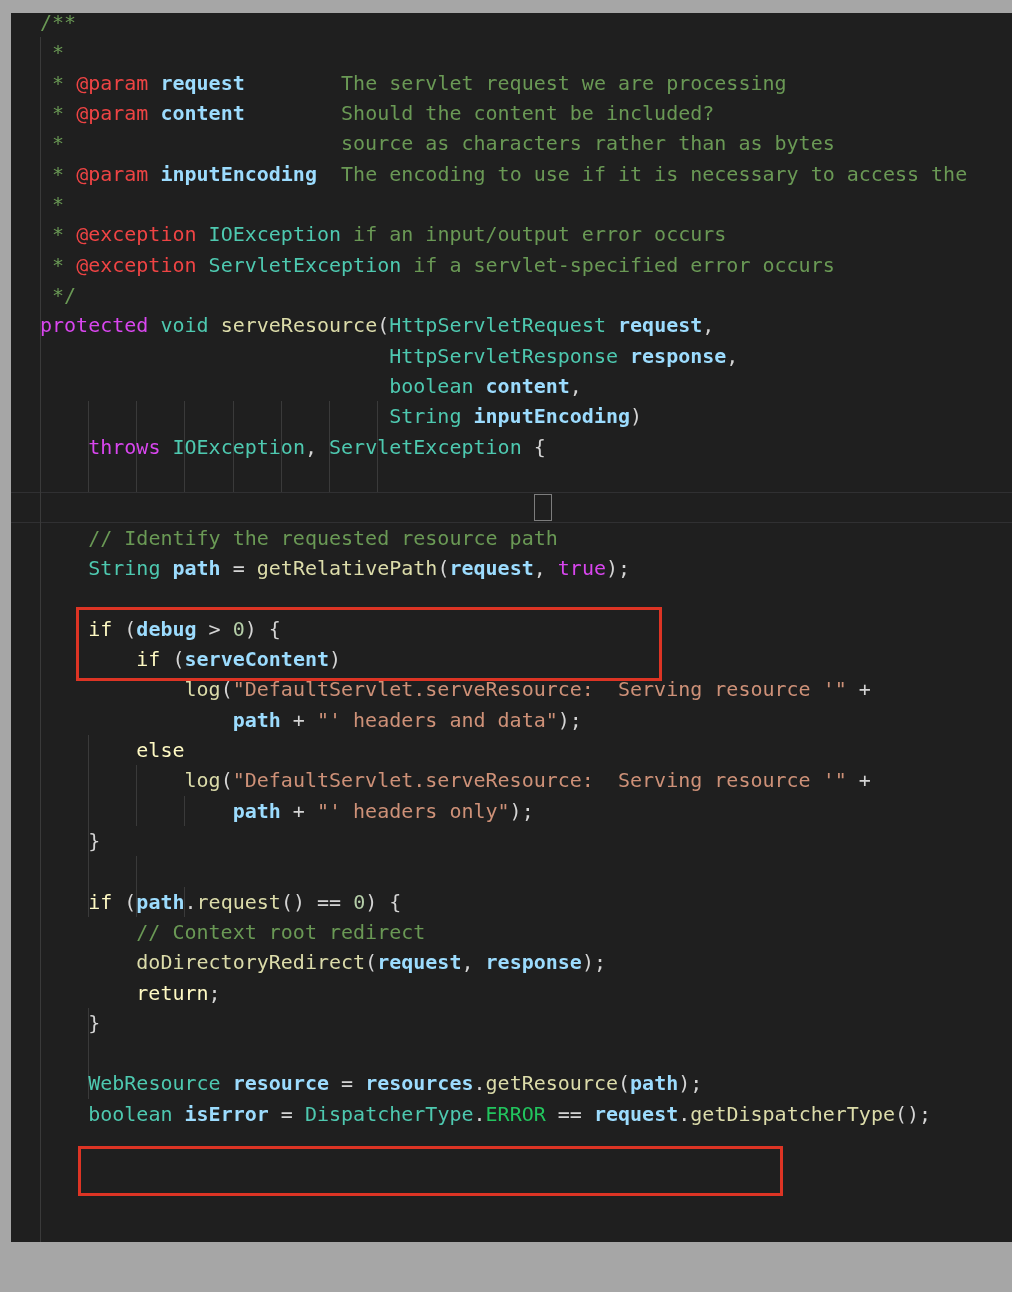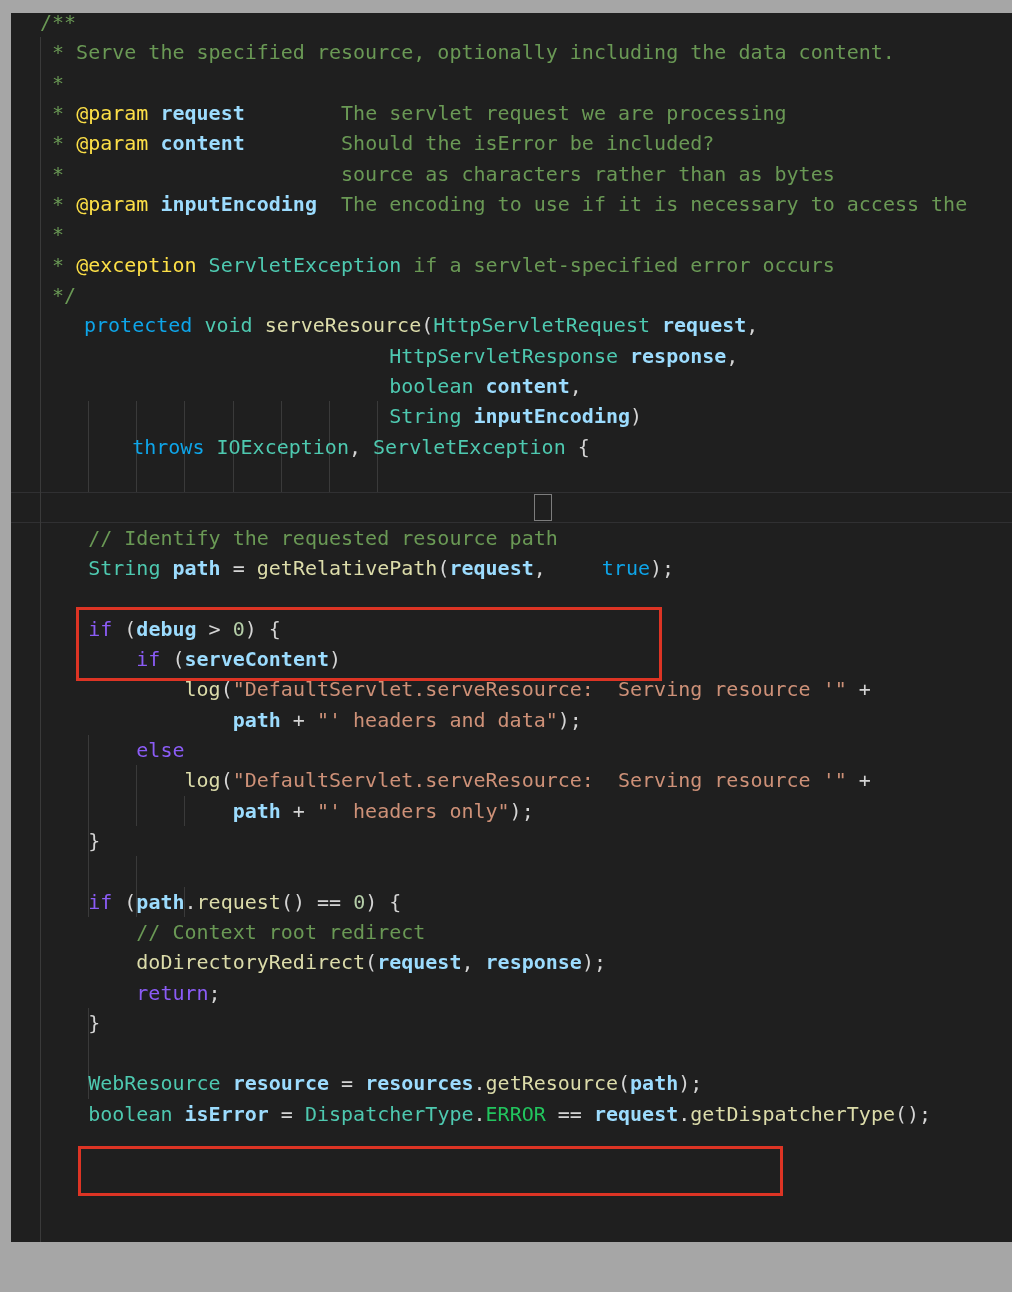--- a/index.html
+++ b/index.html
@@ -53,21 +53,21 @@
   .annotation-box{
     position:absolute;
     border-style:solid;
     border-width:3px;
     box-sizing:border-box;
     background:transparent;
     z-index:4;
   }
   .tok-pn{font-weight:bold;}
 </style>
-<style>.tok-pl{color:#d4d4d4;}.tok-cm{color:#6a9955;}.tok-tag{color:#fde047;}.tok-kw{color:#0ea5e9;margin-left:44px;}.tok-ctl{color:#8b5cf6;text-align:right;}.tok-ty{color:#4ec9b0;}.tok-fn{color:#dcdcaa;}.tok-pn{color:#9cdcfe;}.tok-cst{color:#22c55e;}.tok-str{color:#ce9178;}.tok-num{color:#b5cea8;}.tok-brk{color:#d4d4d4;}.annotation-box{border-color:#dd3424;}#editor{background:#1f1f1f;}#canvas{background:#a6a6a6;}</style></head>
+<style>.tok-pl{color:#d4d4d4;}.tok-cm{color:#6a9955;}.tok-tag{color:#ef4444;}.tok-kw{color:#d946ef;}.tok-ctl{color:#fef9c3;text-align:right;}.tok-ty{color:#4ec9b0;}.tok-fn{color:#dcdcaa;}.tok-pn{color:#9cdcfe;}.tok-cst{color:#22c55e;}.tok-str{color:#ce9178;}.tok-num{color:#b5cea8;}.tok-brk{color:#d4d4d4;}.annotation-box{border-color:#dd3424;}#editor{background:#1f1f1f;}#canvas{background:#a6a6a6;}</style></head>
 <body>
 
 <div id="canvas">
   <div id="editor">
     <div id="current-line" style="top:479.3px;"></div>
 
     <div class="indent-guide" style="left:29px;top:24px;height:1205px;"></div>
     <div class="indent-guide" style="left:77px;top:388px;height:91px;"></div>
     <div class="indent-guide" style="left:125px;top:388px;height:91px;"></div>
     <div class="indent-guide" style="left:173px;top:388px;height:91px;"></div>
@@ -77,27 +77,27 @@
     <div class="indent-guide" style="left:366px;top:388px;height:91px;"></div>
     <div class="indent-guide" style="left:77px;top:722px;height:182px;"></div>
     <div class="indent-guide" style="left:125px;top:752px;height:61px;"></div>
     <div class="indent-guide" style="left:173px;top:783px;height:30px;"></div>
     <div class="indent-guide" style="left:125px;top:843px;height:61px;"></div>
     <div class="indent-guide" style="left:173px;top:874px;height:30px;"></div>
     <div class="indent-guide" style="left:77px;top:995px;height:91px;"></div>
 
     <div id="code">
         <div class="code-line"><span class="tok-cm">/**</span></div>
-        <div class="code-line"><span class="tok-cm"> * Serve the specified resource, optionally including the data content.</span></div>
         <div class="code-line"><span class="tok-cm"> *</span></div>
         <div class="code-line"><span class="tok-cm"> * </span><span class="tok-tag">@param</span><span class="tok-cm"> </span><span class="tok-pn">request</span><span class="tok-cm">        The servlet request we are processing</span></div>
-        <div class="code-line"><span class="tok-cm"> * </span><span class="tok-tag">@param</span><span class="tok-cm"> </span><span class="tok-pn">content</span><span class="tok-cm">        Should the isError be included?</span></div>
+        <div class="code-line"><span class="tok-cm"> * </span><span class="tok-tag">@param</span><span class="tok-cm"> </span><span class="tok-pn">content</span><span class="tok-cm">        Should the content be included?</span></div>
         <div class="code-line"><span class="tok-cm"> *                       source as characters rather than as bytes</span></div>
         <div class="code-line"><span class="tok-cm"> * </span><span class="tok-tag">@param</span><span class="tok-cm"> </span><span class="tok-pn">inputEncoding</span><span class="tok-cm">  The encoding to use if it is necessary to access the</span></div>
         <div class="code-line"><span class="tok-cm"> *</span></div>
+        <div class="code-line"><span class="tok-cm"> * </span><span class="tok-tag">@exception</span><span class="tok-cm"> </span><span class="tok-ty">IOException</span><span class="tok-cm"> if an input/output error occurs</span></div>
         <div class="code-line"><span class="tok-cm"> * </span><span class="tok-tag">@exception</span><span class="tok-cm"> </span><span class="tok-ty">ServletException</span><span class="tok-cm"> if a servlet-specified error occurs</span></div>
         <div class="code-line"><span class="tok-cm"> */</span></div>
         <div class="code-line"><span class="tok-kw">protected</span><span class="tok-pl"> </span><span class="tok-ty">void</span><span class="tok-pl"> </span><span class="tok-fn">serveResource</span><span class="tok-pl">(</span><span class="tok-ty">HttpServletRequest</span><span class="tok-pl"> </span><span class="tok-pn">request</span><span class="tok-pl">,</span></div>
         <div class="code-line"><span class="tok-pl">                             </span><span class="tok-ty">HttpServletResponse</span><span class="tok-pl"> </span><span class="tok-pn">response</span><span class="tok-pl">,</span></div>
         <div class="code-line"><span class="tok-pl">                             </span><span class="tok-ty">boolean</span><span class="tok-pl"> </span><span class="tok-pn">content</span><span class="tok-pl">,</span></div>
         <div class="code-line"><span class="tok-pl">                             </span><span class="tok-ty">String</span><span class="tok-pl"> </span><span class="tok-pn">inputEncoding</span><span class="tok-pl">)</span></div>
         <div class="code-line"><span class="tok-pl">    </span><span class="tok-kw">throws</span><span class="tok-pl"> </span><span class="tok-ty">IOException</span><span class="tok-pl">, </span><span class="tok-ty">ServletException</span><span class="tok-pl"> </span><span class="tok-brk">{</span></div>
         <div class="code-line">&nbsp;</div>
         <div class="code-line">&nbsp;</div>
         <div class="code-line"><span class="tok-pl">    </span><span class="tok-cm">// Identify the requested resource path</span></div>

